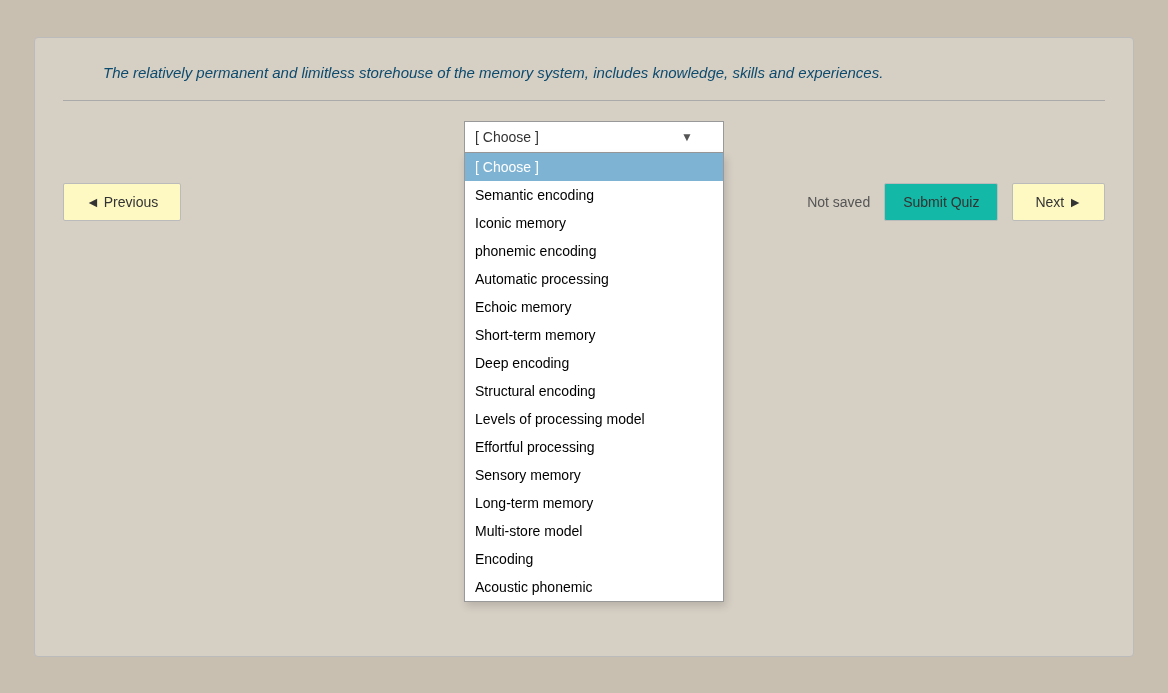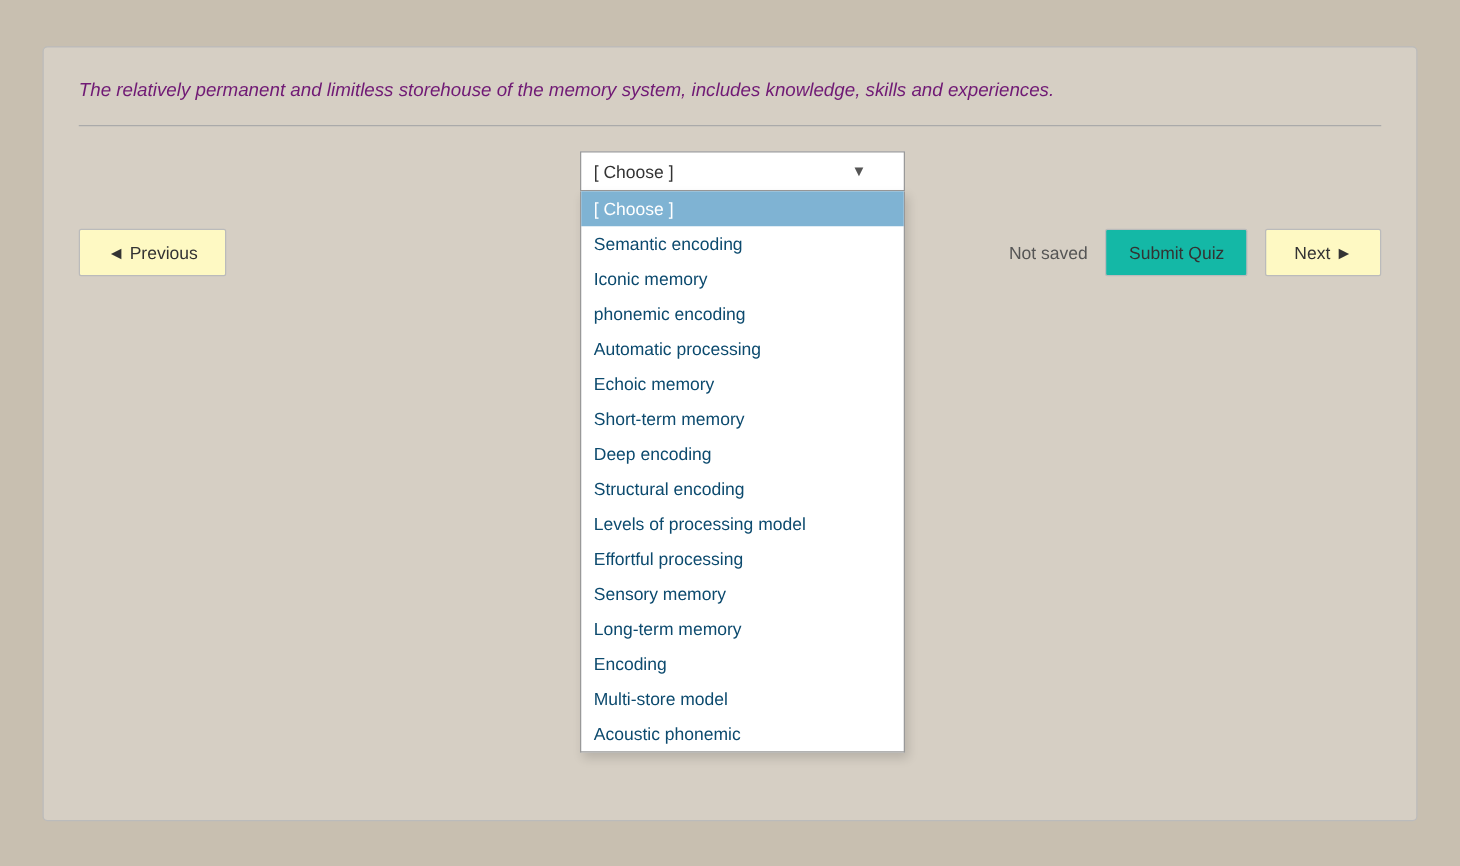--- a/index.html
+++ b/index.html
@@ -15,24 +15,25 @@
       background: #d6cfc4;
       width: 1100px;
       min-height: 620px;
       border: 1px solid #bbb;
       border-radius: 4px;
       padding: 24px 28px 20px 28px;
       position: relative;
     }
     .question-text {
       font-size: 15px;
-      color: #701a75;
+      color: #0c4a6e;
       margin-bottom: 16px;
       font-style: italic;
       line-height: 1.5;
+      margin-left: 40px;
     }
     .divider {
       border: none;
       border-top: 1px solid #aaa;
       margin-bottom: 20px;
     }
     .select-area {
       display: flex;
       justify-content: center;
       margin-bottom: 10px;
@@ -66,21 +67,21 @@
       width: 260px;
       background: #fff;
       border: 1px solid #999;
       border-top: none;
       z-index: 100;
       box-shadow: 2px 4px 8px rgba(0,0,0,0.15);
     }
     .dropdown-item {
       padding: 6px 10px;
       font-size: 14px;
-      color: #0c4a6e;
+      color: #000000;
       cursor: pointer;
     }
     .dropdown-item.selected {
       background: #7fb3d3;
       color: #fff;
     }
     .nav-row {
       display: flex;
       justify-content: space-between;
       align-items: flex-end;
@@ -135,22 +136,22 @@
           <div class="dropdown-item">phonemic encoding</div>
           <div class="dropdown-item">Automatic processing</div>
           <div class="dropdown-item">Echoic memory</div>
           <div class="dropdown-item">Short-term memory</div>
           <div class="dropdown-item">Deep encoding</div>
           <div class="dropdown-item">Structural encoding</div>
           <div class="dropdown-item">Levels of processing model</div>
           <div class="dropdown-item">Effortful processing</div>
           <div class="dropdown-item">Sensory memory</div>
           <div class="dropdown-item">Long-term memory</div>
+          <div class="dropdown-item">Multi-store model</div>
           <div class="dropdown-item">Encoding</div>
-          <div class="dropdown-item">Multi-store model</div>
           <div class="dropdown-item">Acoustic phonemic</div>
         </div>
     </div>
   </div>
 
   <div class="nav-row">
     <button class="nav-btn">◄ Previous</button>
     <div class="bottom-right">
       <span class="not-saved-text">Not saved</span>
       <button class="submit-btn">Submit Quiz</button>

